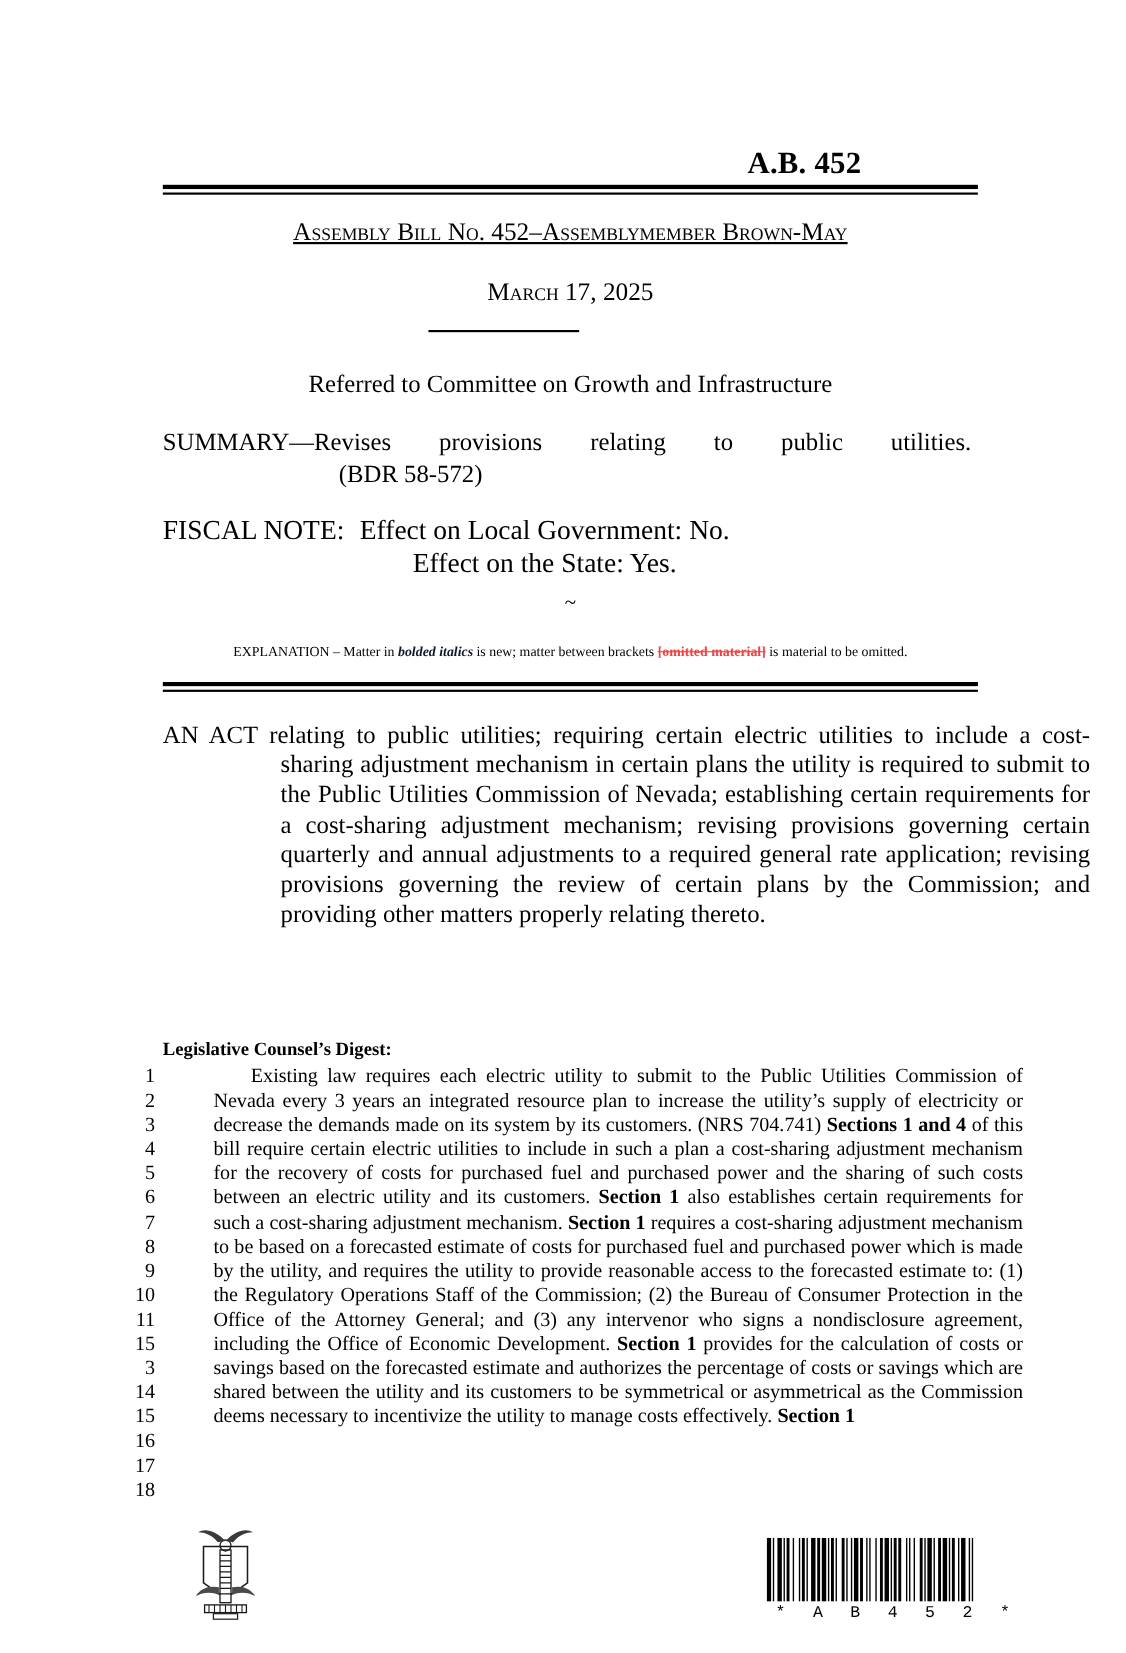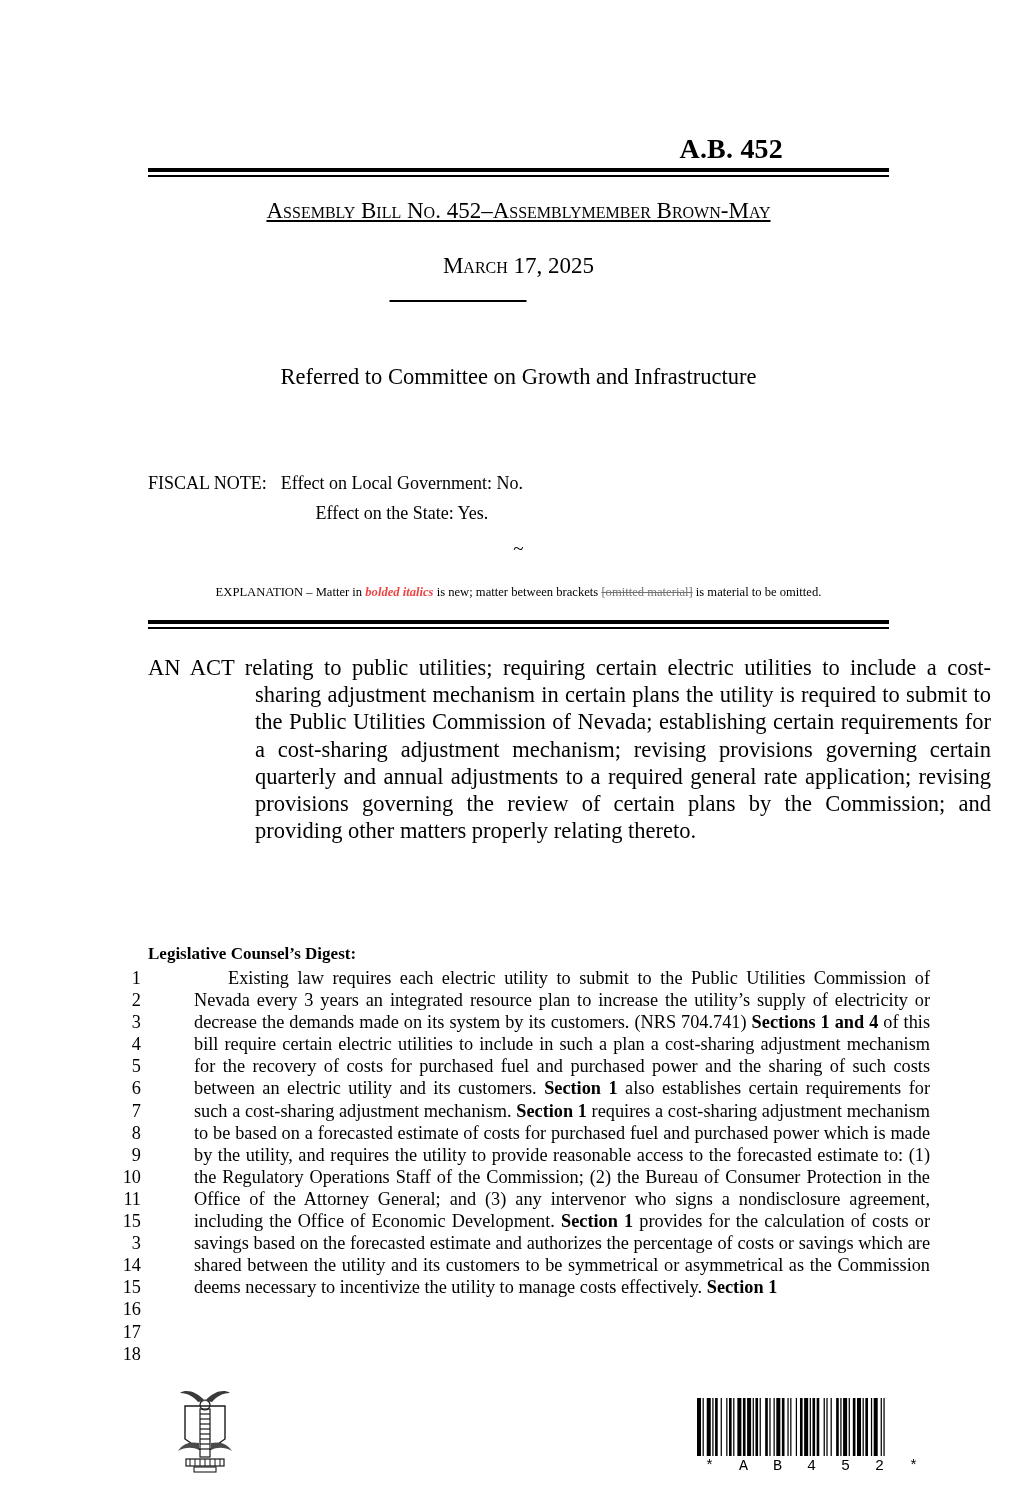--- a/index.html
+++ b/index.html
@@ -78,21 +78,20 @@
     background: #000;
   }
 
   .referred {
     position: absolute;
     left: 148px;
     width: 741px;
     top: 336px;
     text-align: center;
     font-size: 22.5px;
-    margin-top: 28px;
   }
 
   
   .summary {
     position: absolute;
     left: 148px;
     width: 735px;
     top: 387px;
     font-size: 22.5px;
     line-height: 29px;
@@ -105,21 +104,21 @@
   .summary .bdr {
     margin: 0;
     padding-left: 160px;
   }
 
   
   .fiscal {
     position: absolute;
     left: 148px;
     top: 468px;
-    font-size: 18px;
+    font-size: 25px;
     line-height: 30px;
     font-family: Liberation Serif, serif;
   }
   .fiscal-row { display: flex; }
   .fiscal-label { white-space: nowrap; }
   .fiscal-values { margin-left: 14px; }
   .fiscal-values div { white-space: nowrap; text-align: center; }
 
   
   .tilde {
@@ -135,27 +134,28 @@
   .explanation {
     position: absolute;
     left: 148px;
     width: 741px;
     top: 585px;
     text-align: center;
     font-size: 12.6px;
     white-space: nowrap;
   }
   .explanation .new-text {
-    color: #ef4444;
+    color: #0f172a;
     font-weight: bold;
     font-style: italic;
   }
   .explanation .omit-text {
-    color: #737373;
+    color: #ef4444;
     text-decoration: line-through;
+    font-weight: bold;
   }
 
   
   .anact {
     position: absolute;
     left: 148px;
     width: 736px;
     top: 654px;
     font-size: 22.5px;
     line-height: 27.2px;
@@ -240,20 +240,24 @@
       <div class="thin"></div>
   </div>
 
   <div class="smallcaps-line" id="bill-title-line">Assembly Bill No. 452–Assemblymember Brown-May</div>
   <div class="smallcaps-line" id="bill-date-line">March 17, 2025</div>
 
   <div class="short-rule"></div>
 
   <div class="referred">Referred to Committee on Growth and Infrastructure</div>
 
+  <div class="summary">
+    <p class="first">SUMMARY—Revises provisions relating to public utilities.</p>
+    <p class="bdr">(BDR 58-572)</p>
+  </div>
 
   <div class="fiscal">
     <div class="fiscal-row">
       <div class="fiscal-label">FISCAL NOTE:</div>
       <div class="fiscal-values">
         <div>Effect on Local Government: No.</div>
         <div>Effect on the State: Yes.</div>
       </div>
     </div>
   </div>

